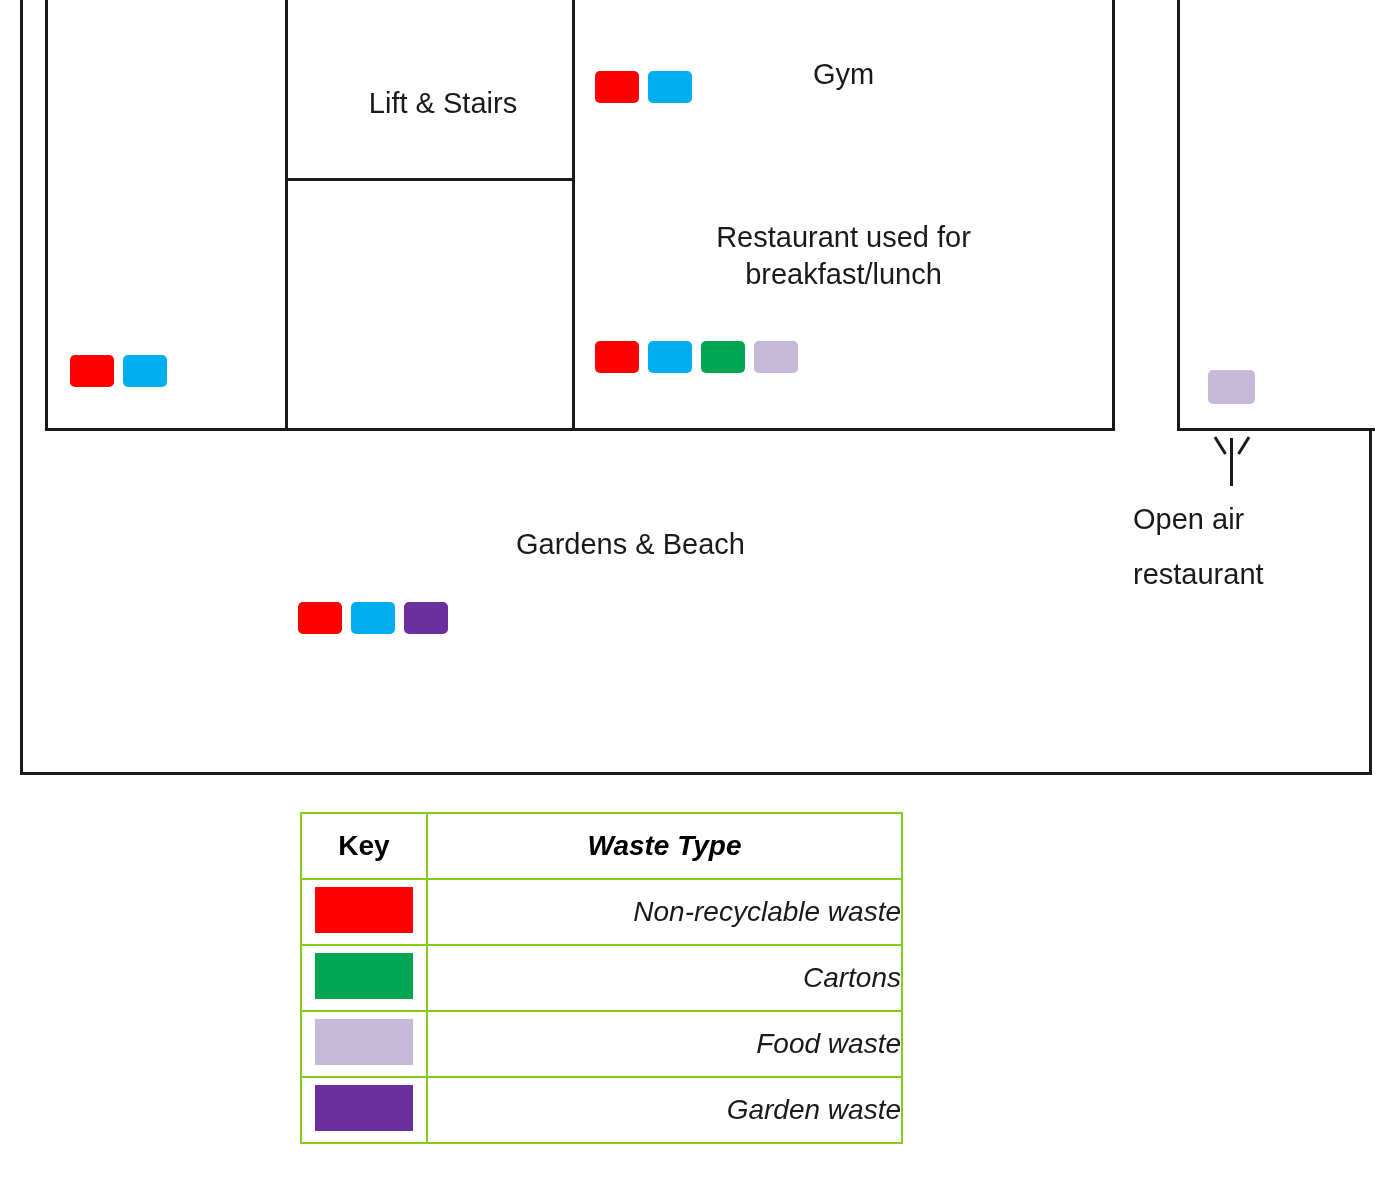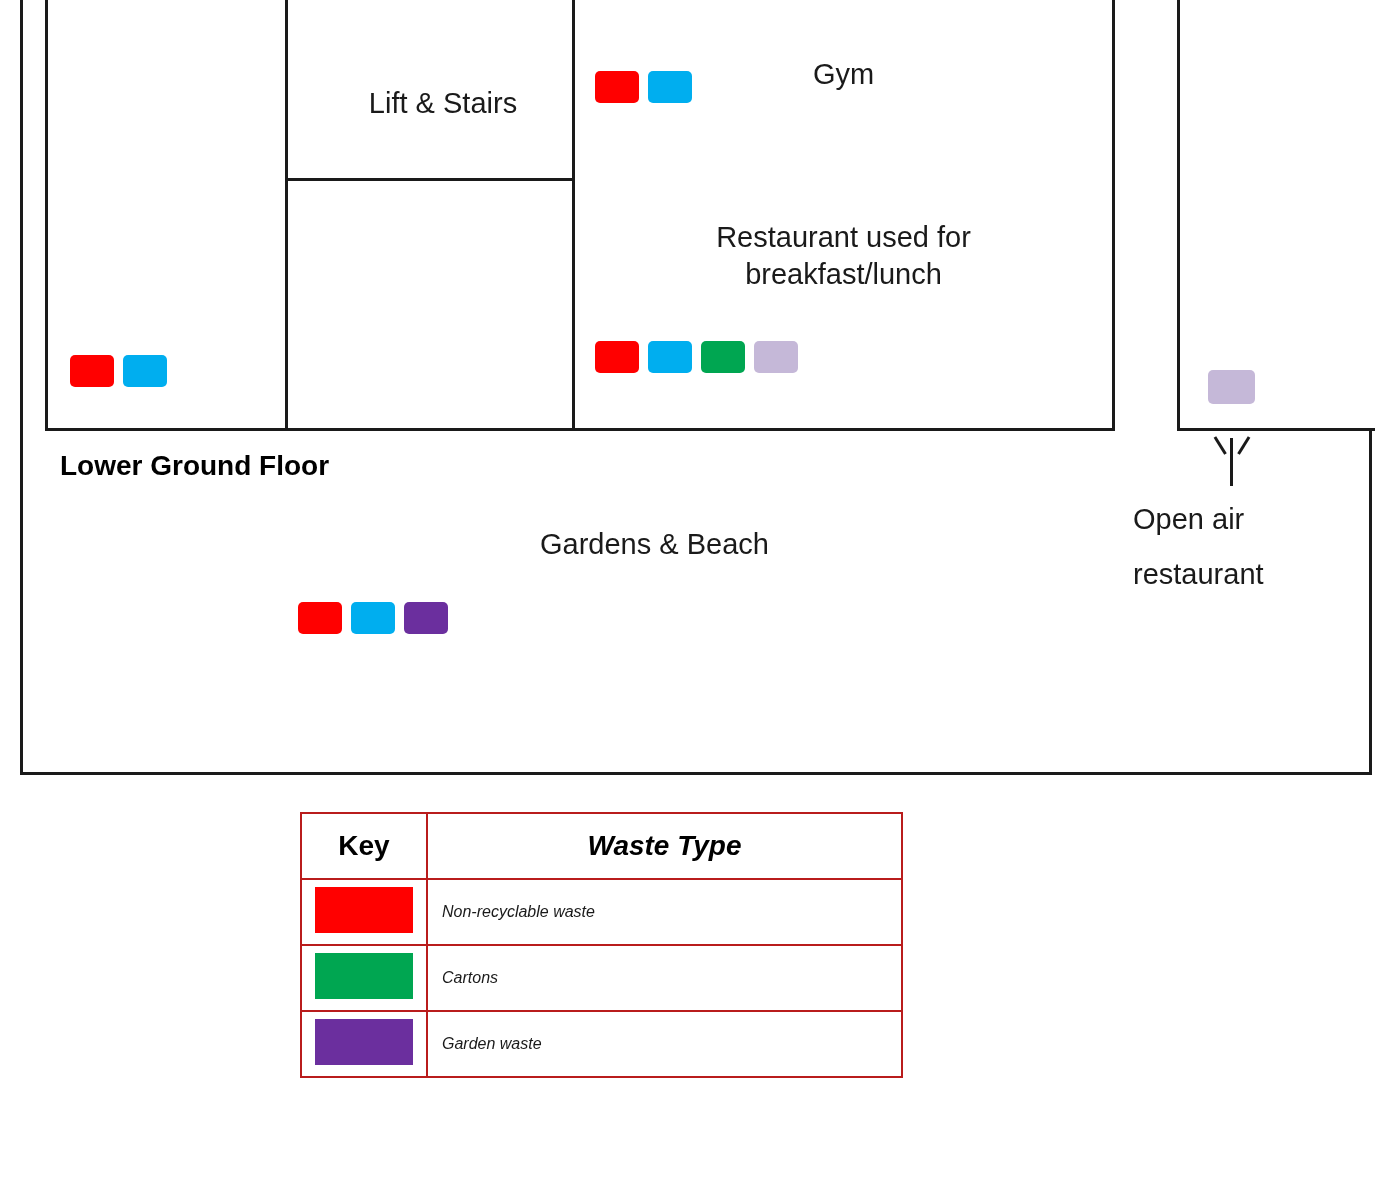--- a/index.html
+++ b/index.html
@@ -184,53 +184,52 @@
     color: #000000;
   }
 
   
   .gardens-label {
     position: absolute;
     left: 516px;
     top: 528px;
     font-size: 29px;
     color: #1a1a1a;
-    margin-left: 24px;
   }
   .gardens-bins {
     left: 298px;
     top: 602px;
   }
 
   
   .key-table {
     position: absolute;
     left: 300px;
     top: 812px;
     width: 597px;
     border-collapse: collapse;
     table-layout: fixed;
   }
   .key-table td, .key-table th {
-    border: 2px solid #b91c1c;
+    border: 2px solid #84cc16;
     padding: 0;
     height: 64px;
     vertical-align: middle;
   }
   .key-table .col-key   { width: 124px; }
   .key-table .col-type  { width: 473px; font-style: italic; }
   .key-table th {
     font-size: 28px;
     font-weight: bold;
     text-align: center;
     color: #000000;
   }
   .key-table td.type-cell {
-    font-size: 16px;
-    text-align: left;
+    font-size: 28px;
+    text-align: right;
     padding-left: 14px;
     color: #1a1a1a;
   }
   .swatch-cell { text-align: center; }
   .swatch {
     display: inline-block;
     width: 98px;
     height: 46px;
   }
 </style>
@@ -286,21 +285,20 @@
   </div>
 
   <div class="arrow-callout">
     <div class="arrow-shaft"></div>
     <div class="arrow-head-l"></div>
     <div class="arrow-head-r"></div>
   </div>
   <div class="callout-text">Open air
 restaurant</div>
 
-  <div class="floor-title">Lower Ground Floor</div>
 
   <div class="gardens-label">Gardens &amp; Beach</div>
   <div class="bin-row gardens-bins">
     <span class="bin" style="background: rgb(255, 0, 0);"></span>
     <span class="bin" style="background: rgb(0, 174, 239);"></span>
     <span class="bin" style="background: rgb(107, 47, 158);"></span>
   </div>
 
   <table class="key-table">
     <thead>
@@ -312,19 +310,23 @@
     <tbody id="key-body">
         <tr>
           <td class="col-key swatch-cell"><span class="swatch" style="background: rgb(255, 0, 0);"></span></td>
           <td class="col-type type-cell">Non-recyclable waste</td>
         </tr>
         <tr>
           <td class="col-key swatch-cell"><span class="swatch" style="background: rgb(0, 166, 81);"></span></td>
           <td class="col-type type-cell">Cartons</td>
         </tr>
         <tr>
+          <td class="col-key swatch-cell"><span class="swatch" style="background: rgb(197, 184, 216);"></span></td>
+          <td class="col-type type-cell">Food waste</td>
+        </tr>
+        <tr>
           <td class="col-key swatch-cell"><span class="swatch" style="background: rgb(107, 47, 158);"></span></td>
           <td class="col-type type-cell">Garden waste</td>
         </tr>
       </tbody>
   </table>
 
 </div>
 
 </body></html>

